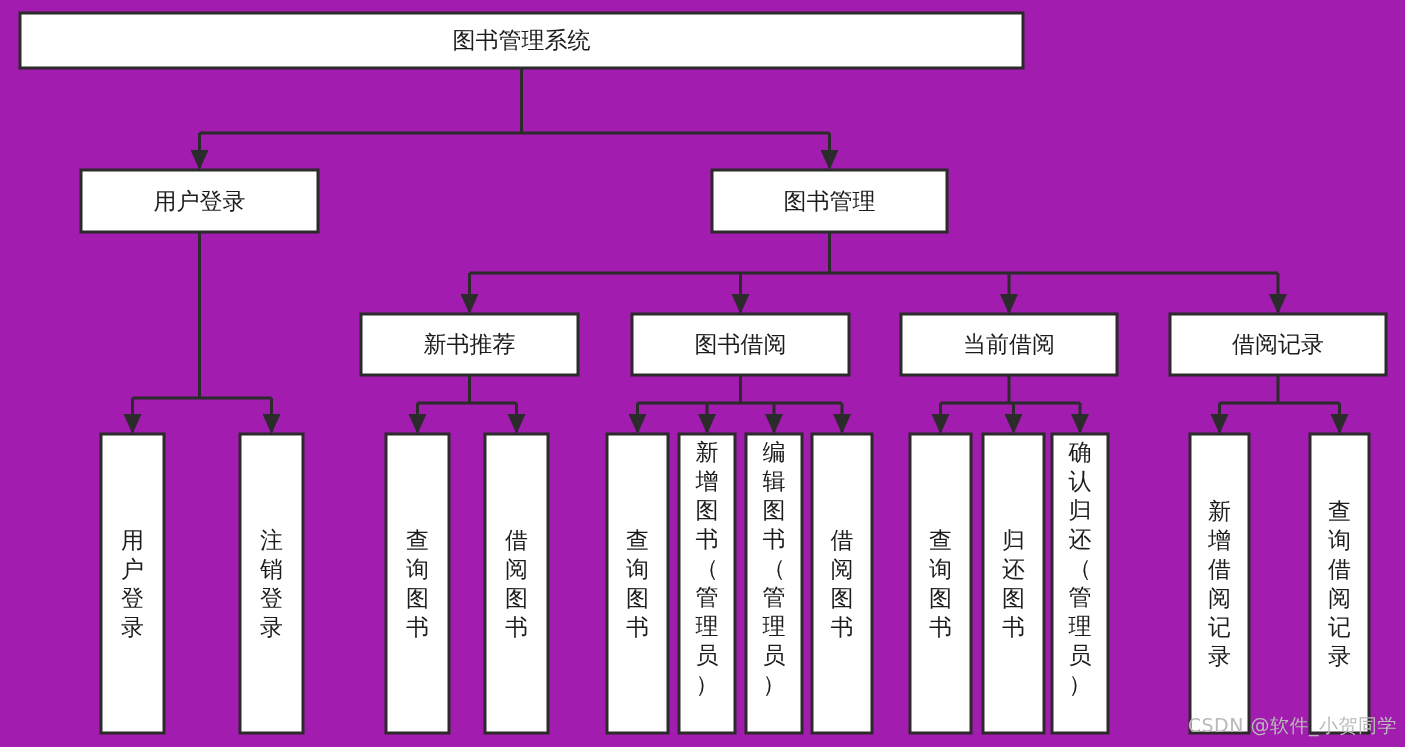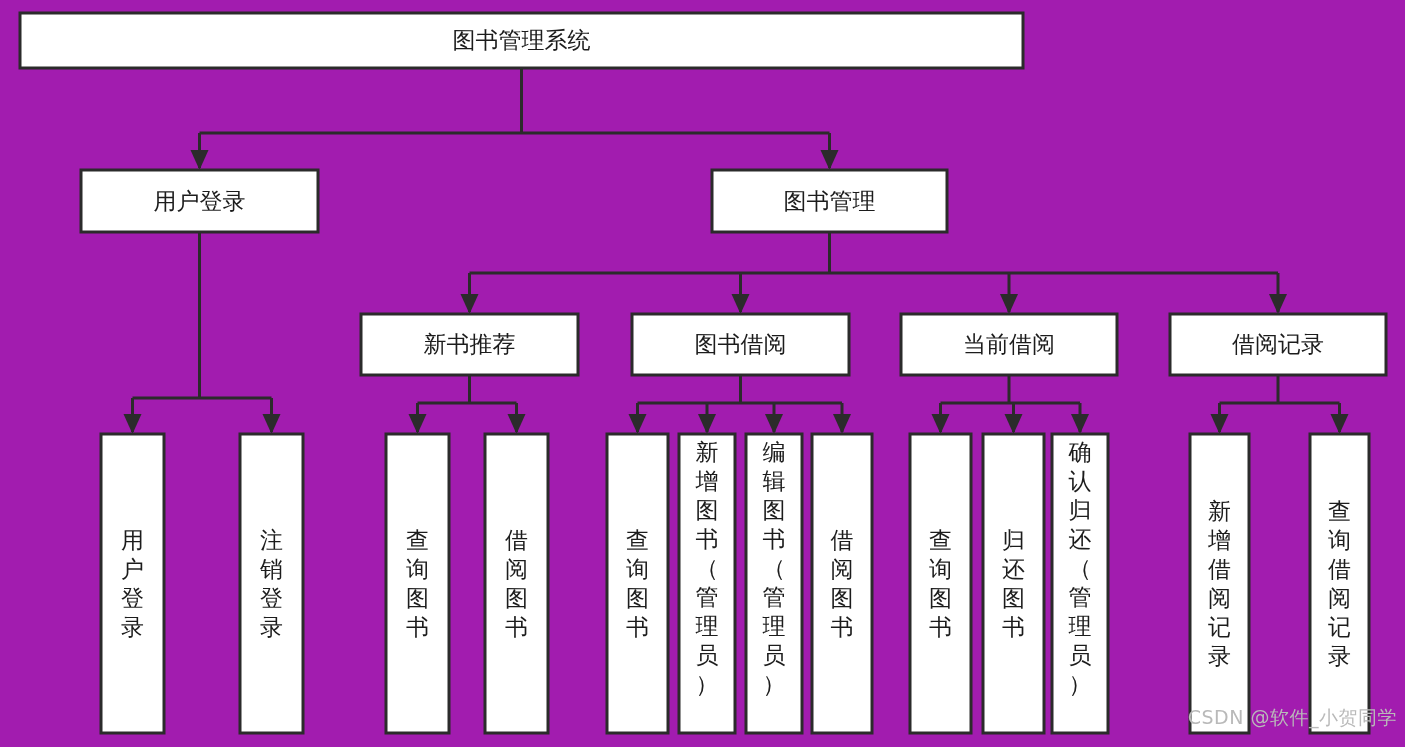--- a/index.html
+++ b/index.html
@@ -49,21 +49,21 @@
     stroke-width: 3;
     fill: none;
   }
   .arrow-head {
     fill: #2b2b2b;
     stroke: none;
   }
   .watermark-text {
     position: absolute;
     right: 8px;
-    bottom: 16px;
+    bottom: 8px;
     color: #b9b9b9;
     font-family: "DejaVu Sans", "Liberation Sans", sans-serif;
     font-size: 19px;
     white-space: nowrap;
     letter-spacing: 0.5px;
     user-select: none;
   }
 </style>
 </head>
 <body>

